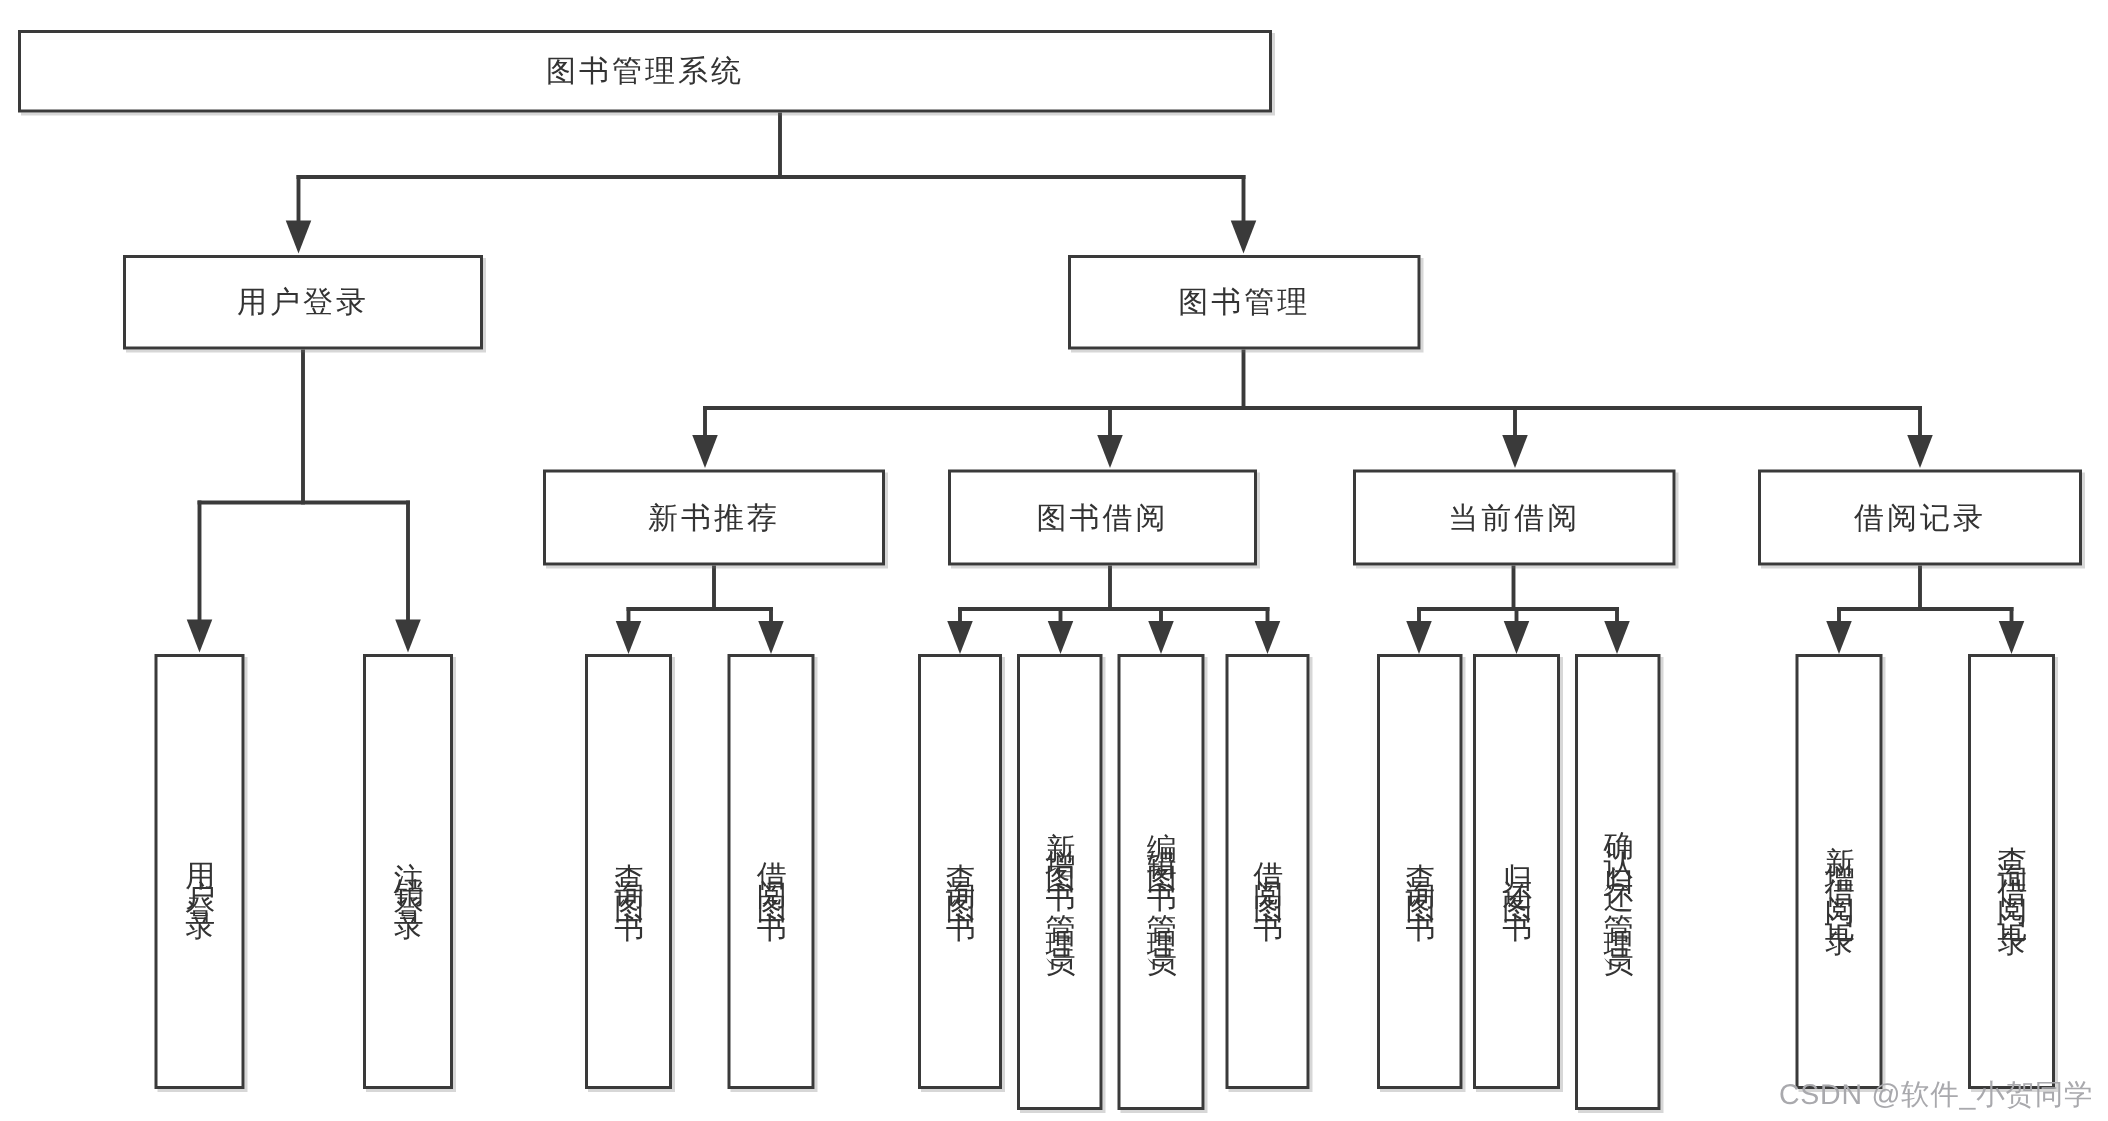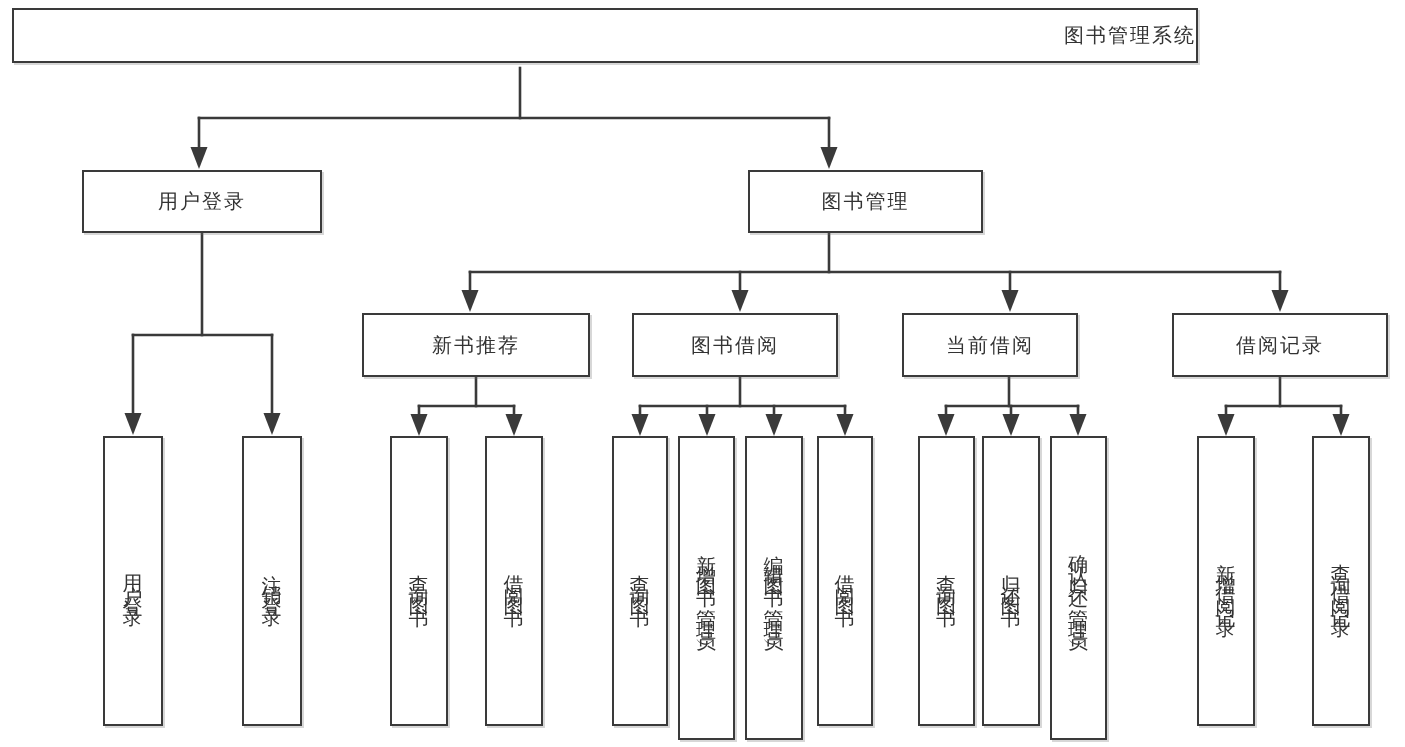--- a/index.html
+++ b/index.html
@@ -114,38 +114,38 @@
     <polygon points="1069.5,414 1086.5,414 1078,436"></polygon>
 
     <line x1="1280" y1="377" x2="1280" y2="406"></line>
     <line x1="1226" y1="406" x2="1341" y2="406"></line>
     <line x1="1226" y1="406" x2="1226" y2="419"></line>
     <polygon points="1217.5,414 1234.5,414 1226,436"></polygon>
     <line x1="1341" y1="406" x2="1341" y2="419"></line>
     <polygon points="1332.5,414 1349.5,414 1341,436"></polygon>
   </svg>
 
-  <div class="node" style="left:12px;top:8px;width:1186px;height:55px;justify-content:flex-end;">
+  <div class="node" style="left:12px;top:20px;width:836px;height:55px;">
     <span class="h-label">图书管理系统</span>
   </div>
 
   <div class="node" style="left:82px;top:170px;width:240px;height:63px;">
     <span class="h-label">用户登录</span>
   </div>
-  <div class="node" style="left:712px;top:170px;width:235px;height:63px;margin-left:36px;">
+  <div class="node" style="left:712px;top:170px;width:235px;height:63px;">
     <span class="h-label">图书管理</span>
   </div>
 
   <div class="node" style="left:362px;top:313px;width:228px;height:64px;">
     <span class="h-label">新书推荐</span>
   </div>
   <div class="node" style="left:632px;top:313px;width:206px;height:64px;">
     <span class="h-label">图书借阅</span>
   </div>
-  <div class="node" style="left:902px;top:313px;width:176px;height:64px;">
+  <div class="node" style="left:902px;top:313px;width:215px;height:64px;">
     <span class="h-label">当前借阅</span>
   </div>
   <div class="node" style="left:1172px;top:313px;width:216px;height:64px;align-items:center;">
     <span class="h-label">借阅记录</span>
   </div>
 
   <div class="node v-node" style="left:103px;top:436px;width:60px;height:290px;">
     <span class="v-label">用户登录</span>
   </div>
   <div class="node v-node" style="left:242px;top:436px;width:60px;height:290px;">
@@ -182,13 +182,14 @@
     <span class="v-label">确认归还（管理员）</span>
   </div>
 
   <div class="node v-node" style="left:1197px;top:436px;width:58px;height:290px;">
     <span class="v-label">新增借阅记录</span>
   </div>
   <div class="node v-node" style="left:1312px;top:436px;width:58px;height:290px;">
     <span class="v-label">查询借阅记录</span>
   </div>
 
+  <div id="watermark">CSDN @软件_小贺同学</div>
 </div>
 
 </body></html>

